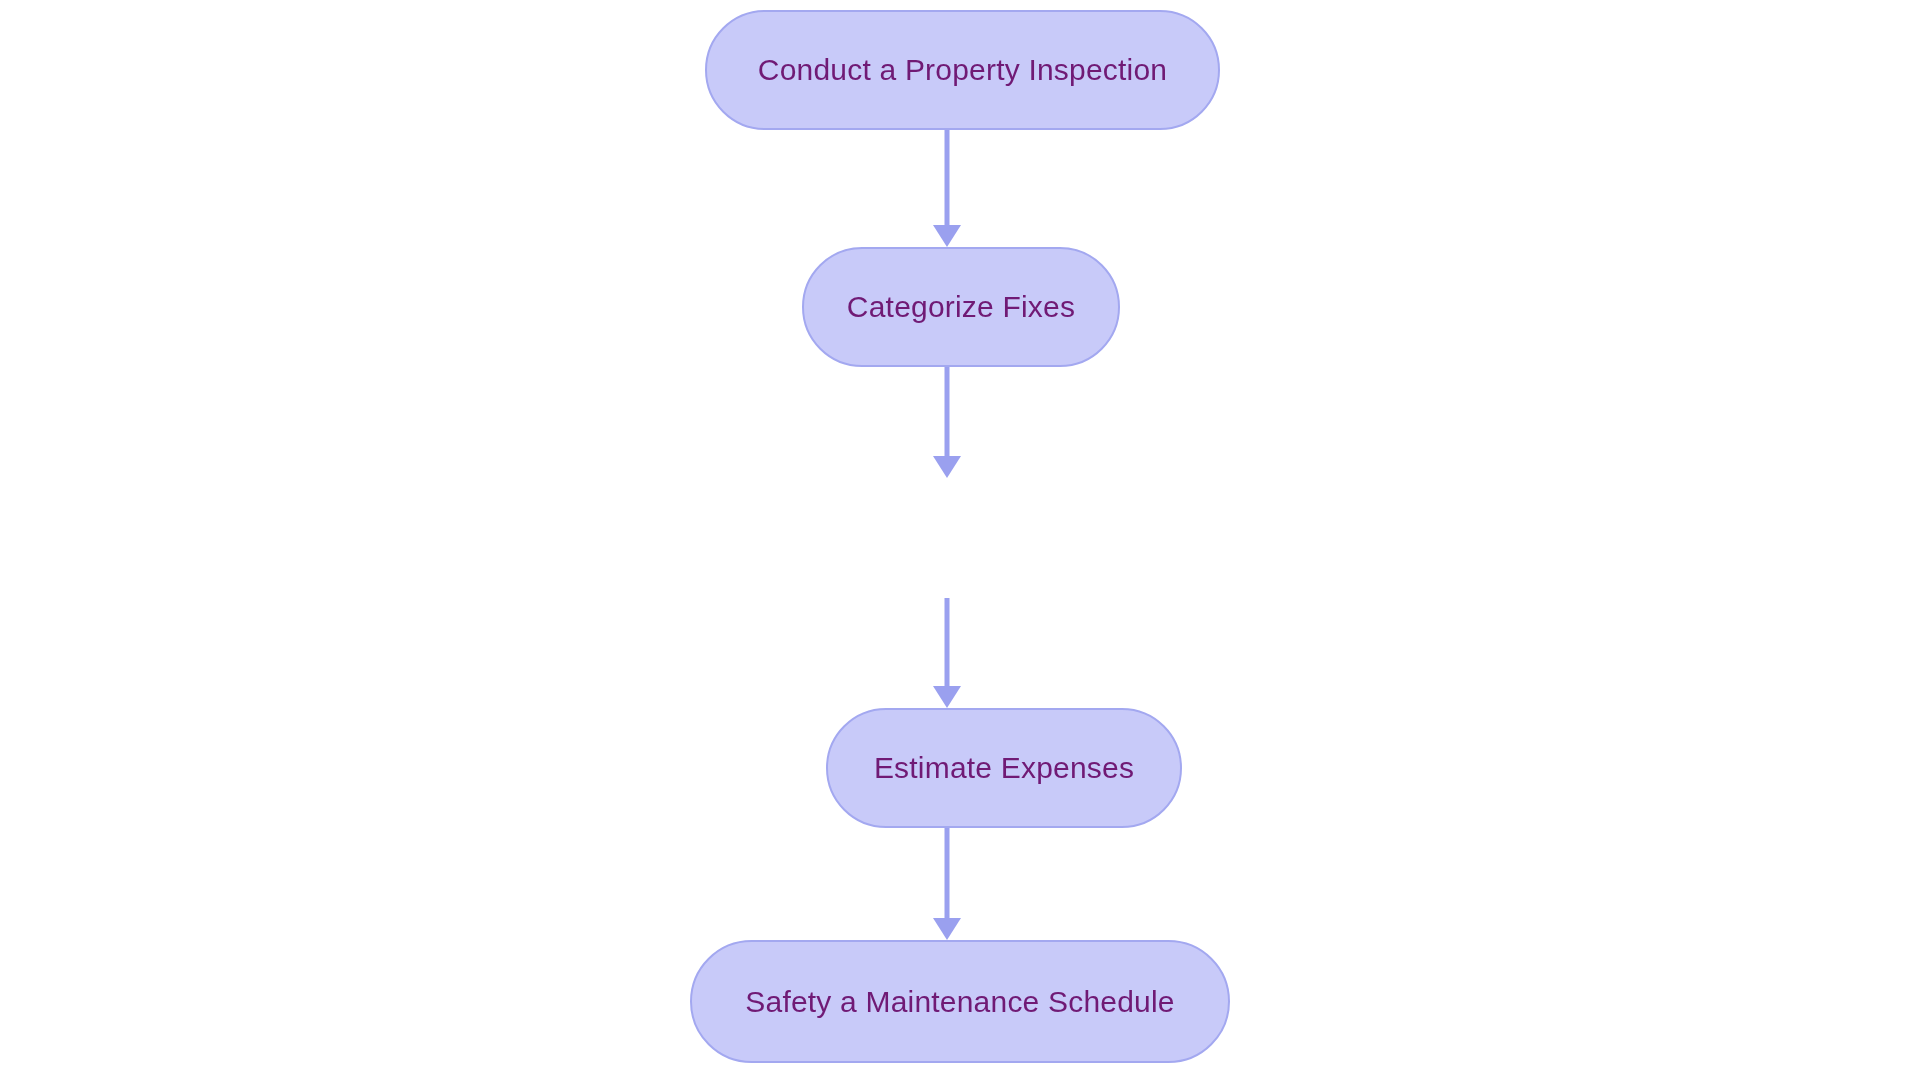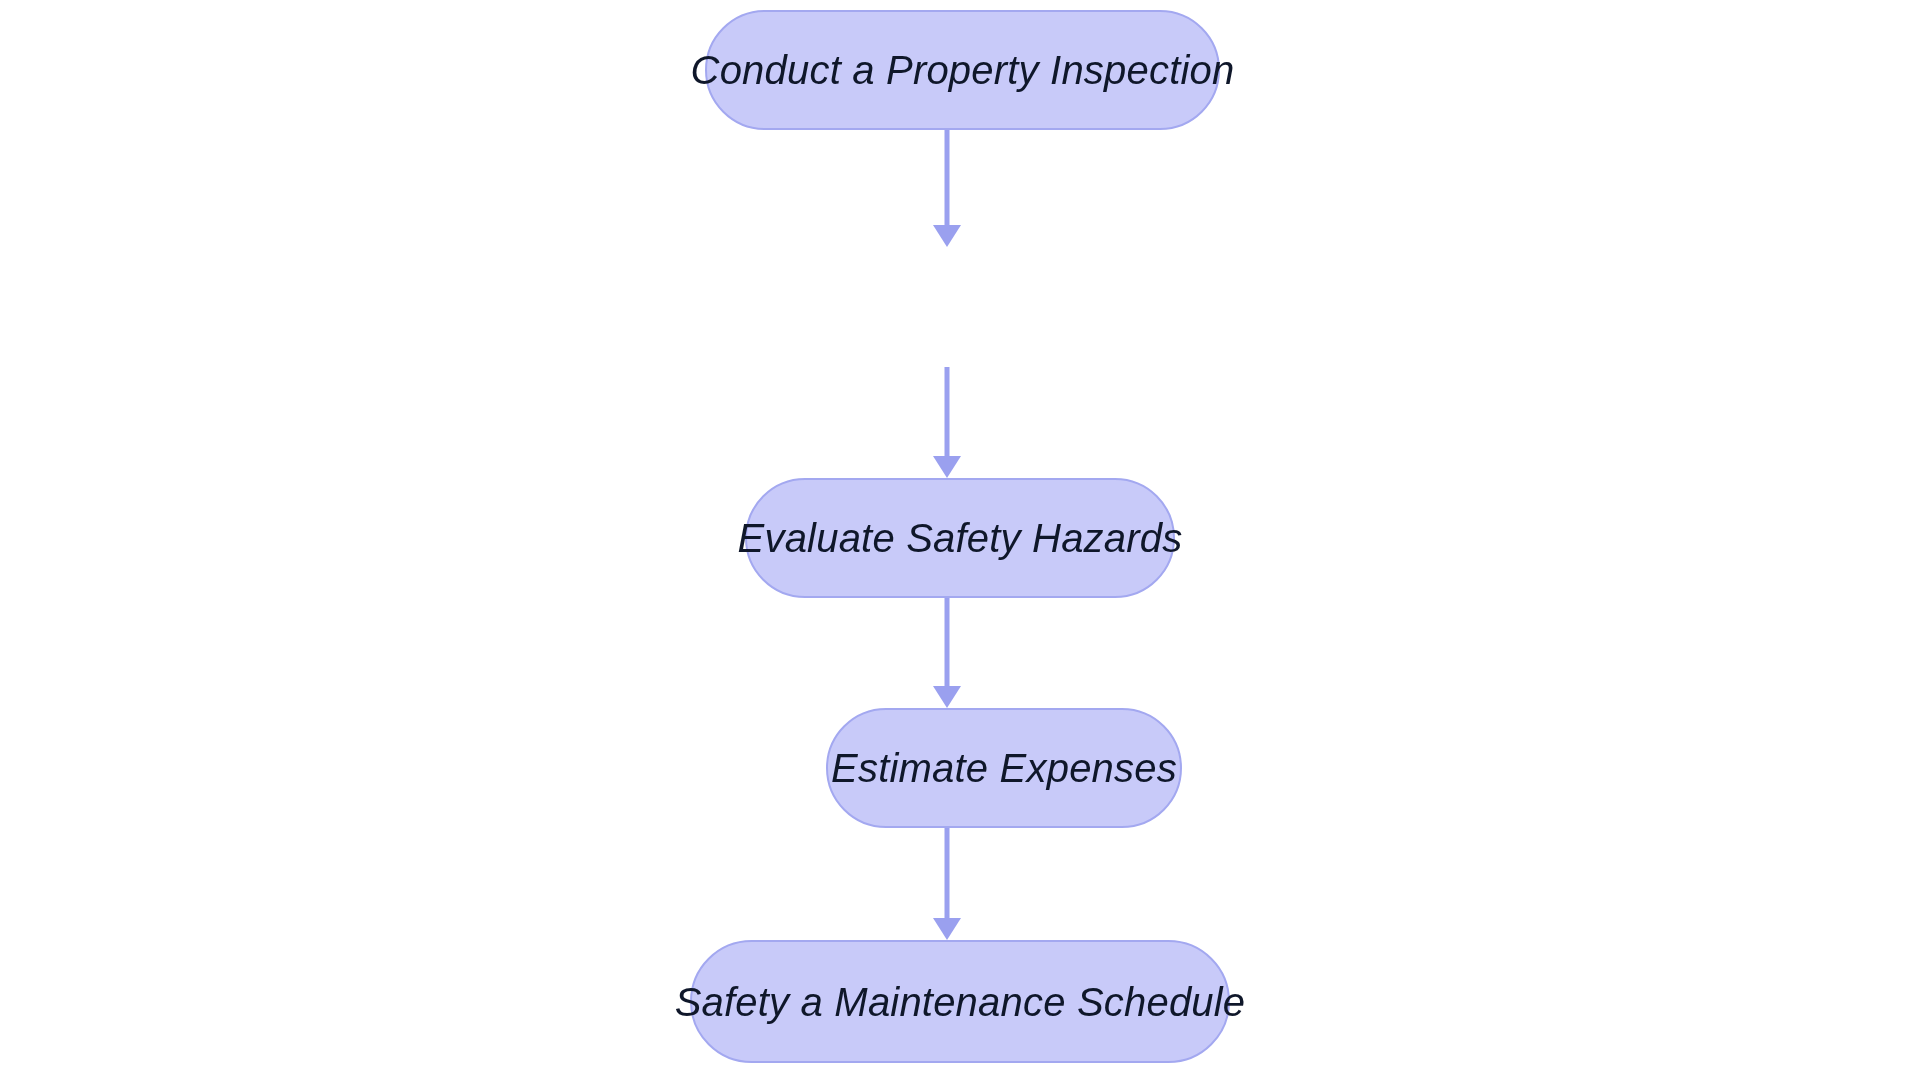--- a/index.html
+++ b/index.html
@@ -30,27 +30,26 @@
     align-items: center;
     justify-content: center;
     background: #c8caf9;
     border: 2px solid #a3a8f0;
     border-radius: 999px;
     color: #2b27d1;
     white-space: nowrap;
     user-select: none;
   }
   .node .node-label {
-    color: #0f172a;
-    font-size: 40px;
+    color: #701a75;
+    font-size: 30px;
     font-weight: 400;
     letter-spacing: 0.2px;
     line-height: 1;
     white-space: nowrap;
-    font-style: italic;
   }
 
   
   .connector {
     position: absolute;
     pointer-events: none;
   }
   .connector .conn-line {
     position: absolute;
     left: 50%;
@@ -93,24 +92,24 @@
 
   <div class="connector" style="left: 947px; top: 828px; height: 112px;">
     <span class="conn-line" style="height: 92px; background: rgb(154, 160, 239);"></span>
     <span class="conn-head" style="border-top-color: rgb(154, 160, 239);"></span>
   </div>
 
   <div class="node" style="left: 705px; top: 10px; width: 515px; height: 120px; background: rgb(200, 202, 249); border-color: rgb(163, 168, 240); color: rgb(43, 39, 209);">
     <span class="node-label">Conduct a Property Inspection</span>
   </div>
 
+  <div class="node" style="left: 802px; top: 247px; width: 318px; height: 120px; background: rgb(200, 202, 249); border-color: rgb(163, 168, 240); color: rgb(43, 39, 209);">
+    <span class="node-label">Categorize Fixes</span>
+  </div>
 
-  <div class="node" style="left: 745px; top: 478px; width: 430px; height: 120px; background: rgb(200, 202, 249); border-color: rgb(163, 168, 240); color: rgb(43, 39, 209);">
-    <span class="node-label">Evaluate Safety Hazards</span>
-  </div>
 
   <div class="node" style="left: 826px; top: 708px; width: 356px; height: 120px; background: rgb(200, 202, 249); border-color: rgb(163, 168, 240); color: rgb(43, 39, 209);">
     <span class="node-label">Estimate Expenses</span>
   </div>
 
   <div class="node" style="left: 690px; top: 940px; width: 540px; height: 123px; background: rgb(200, 202, 249); border-color: rgb(163, 168, 240); color: rgb(43, 39, 209);">
     <span class="node-label">Safety a Maintenance Schedule</span>
   </div>
 
 </div>

